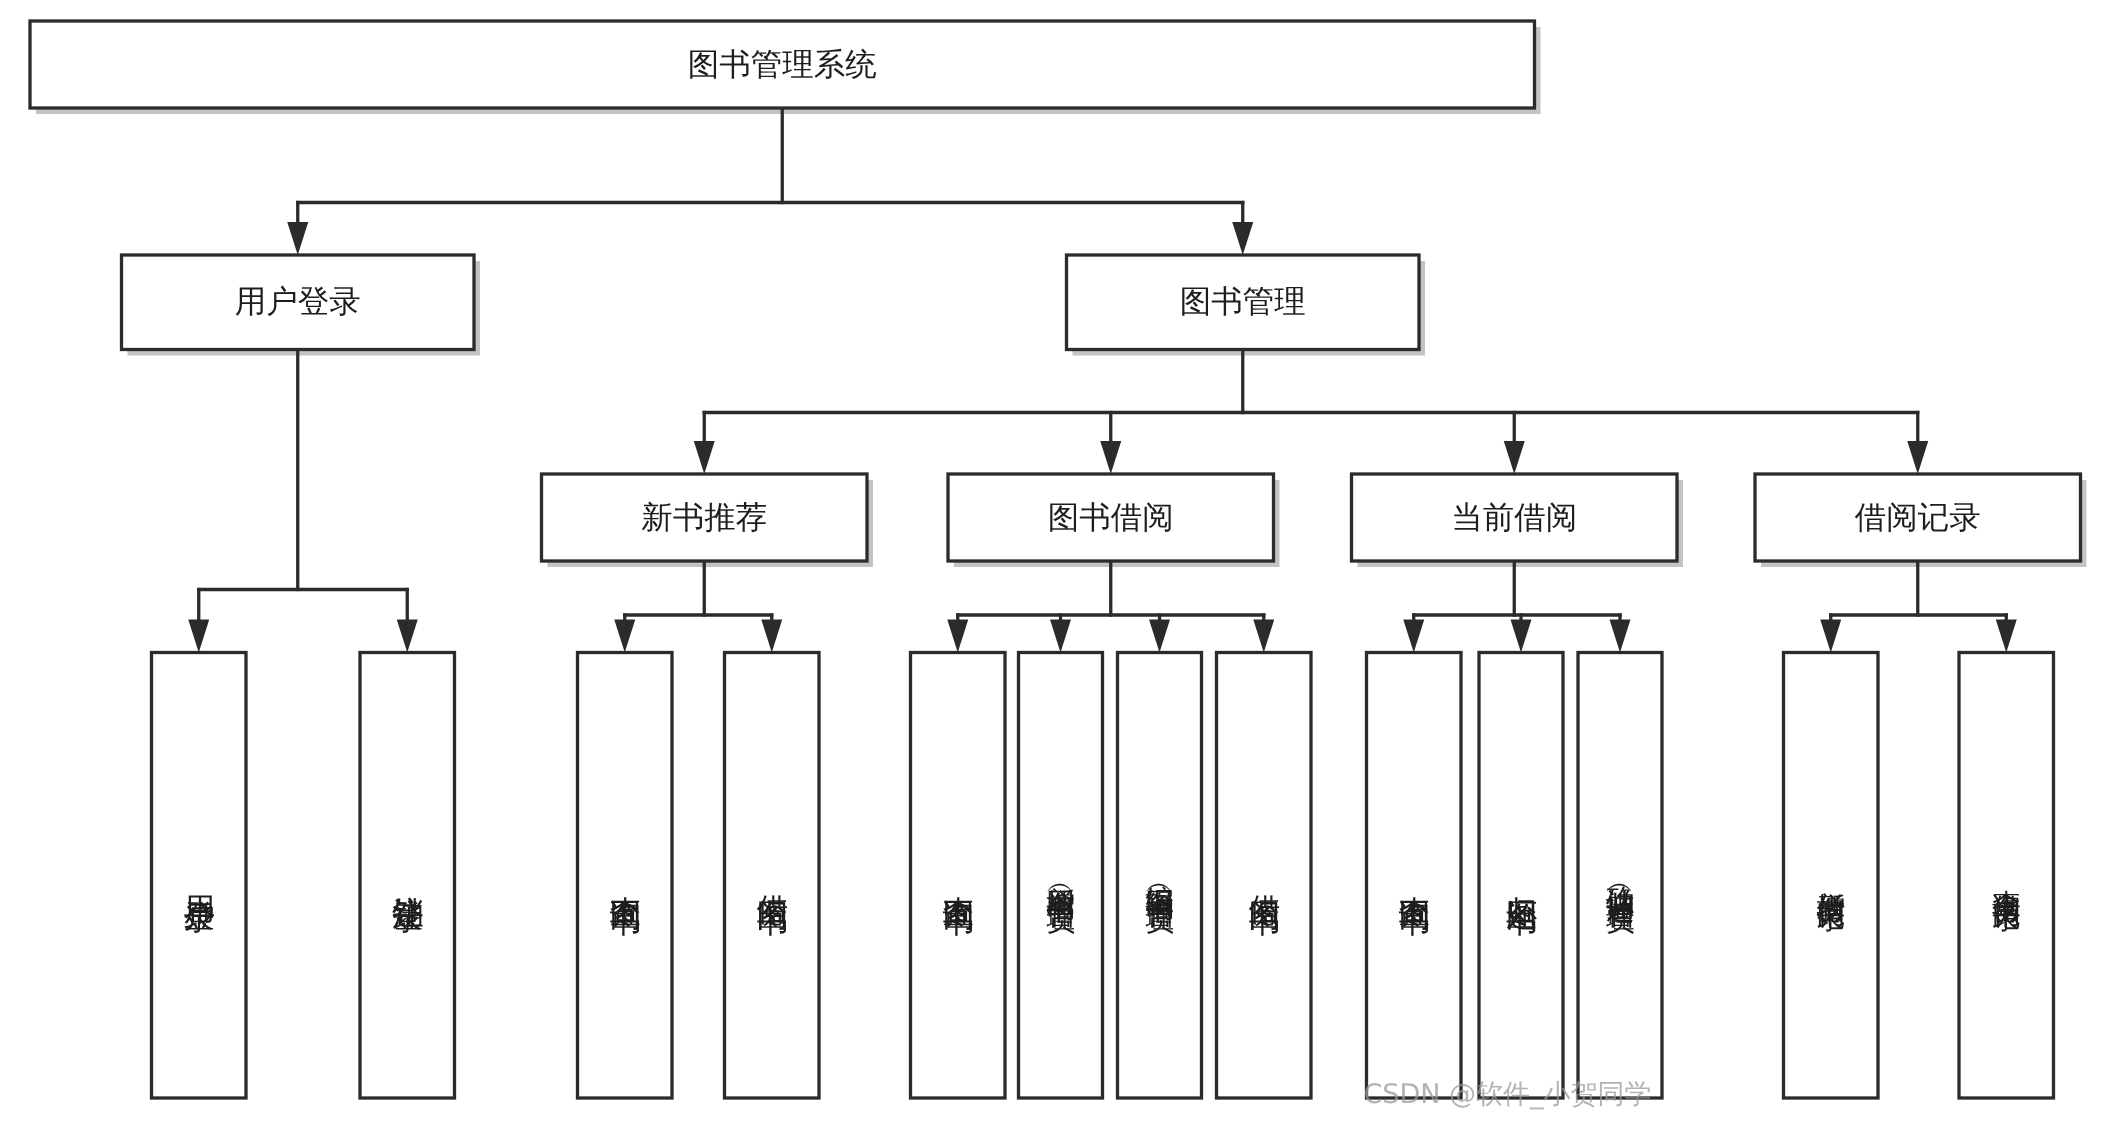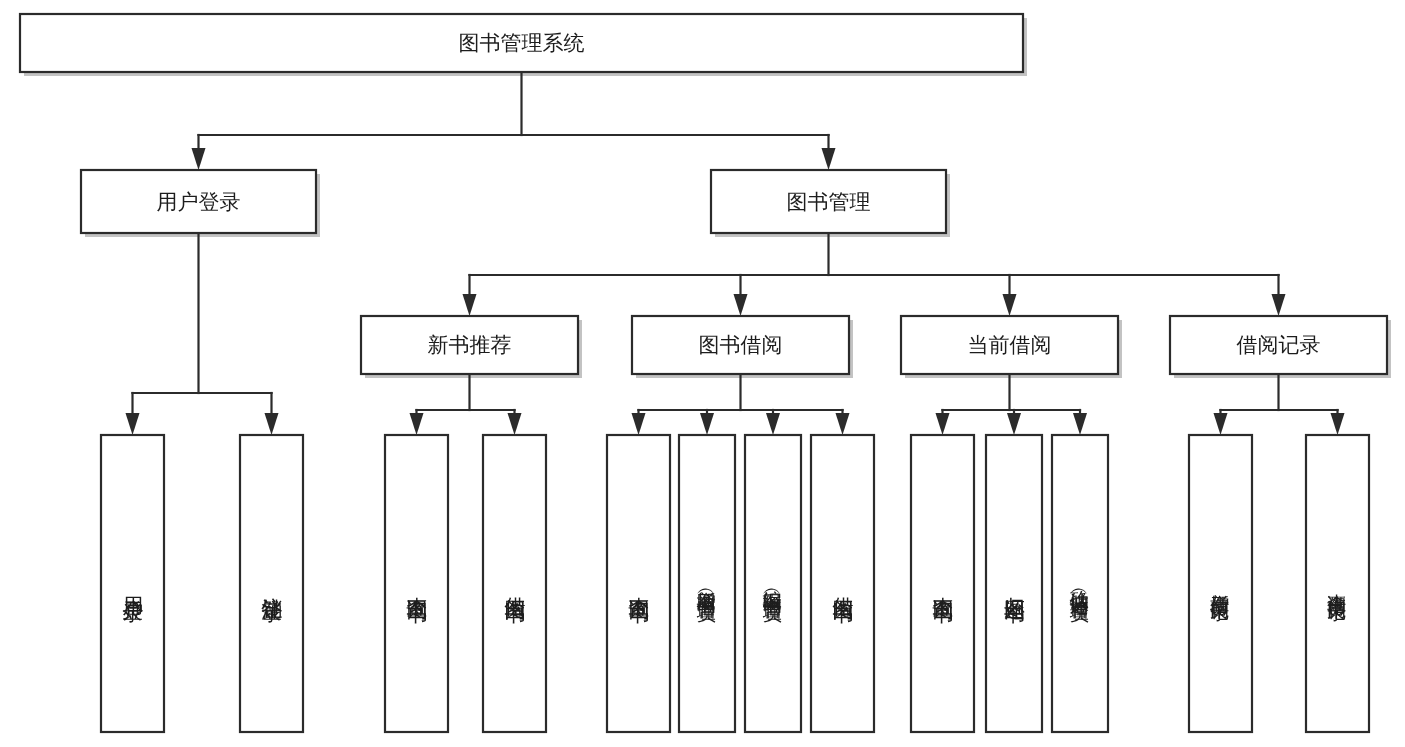--- a/index.html
+++ b/index.html
@@ -216,13 +216,14 @@
         <span class="leaf-label" style="font-size: 19px;">确认归还（管理员）</span>
       </div>
       <div class="leaf-label-wrap" style="left: 1189px; top: 435px; width: 63px; height: 297px;">
         <span class="leaf-label" style="font-size: 19px;">新增借阅记录</span>
       </div>
       <div class="leaf-label-wrap" style="left: 1306px; top: 435px; width: 63px; height: 297px;">
         <span class="leaf-label" style="font-size: 19px;">查询借阅记录</span>
       </div>
     </div>
 
+  <div class="watermark">CSDN @软件_小贺同学</div>
 </div>
 
 </body></html>

